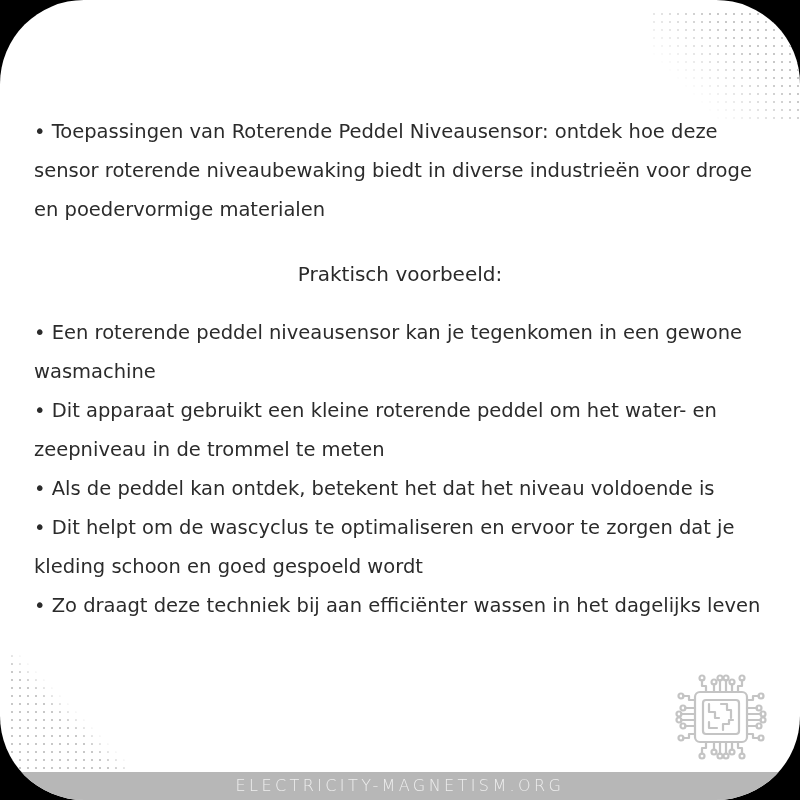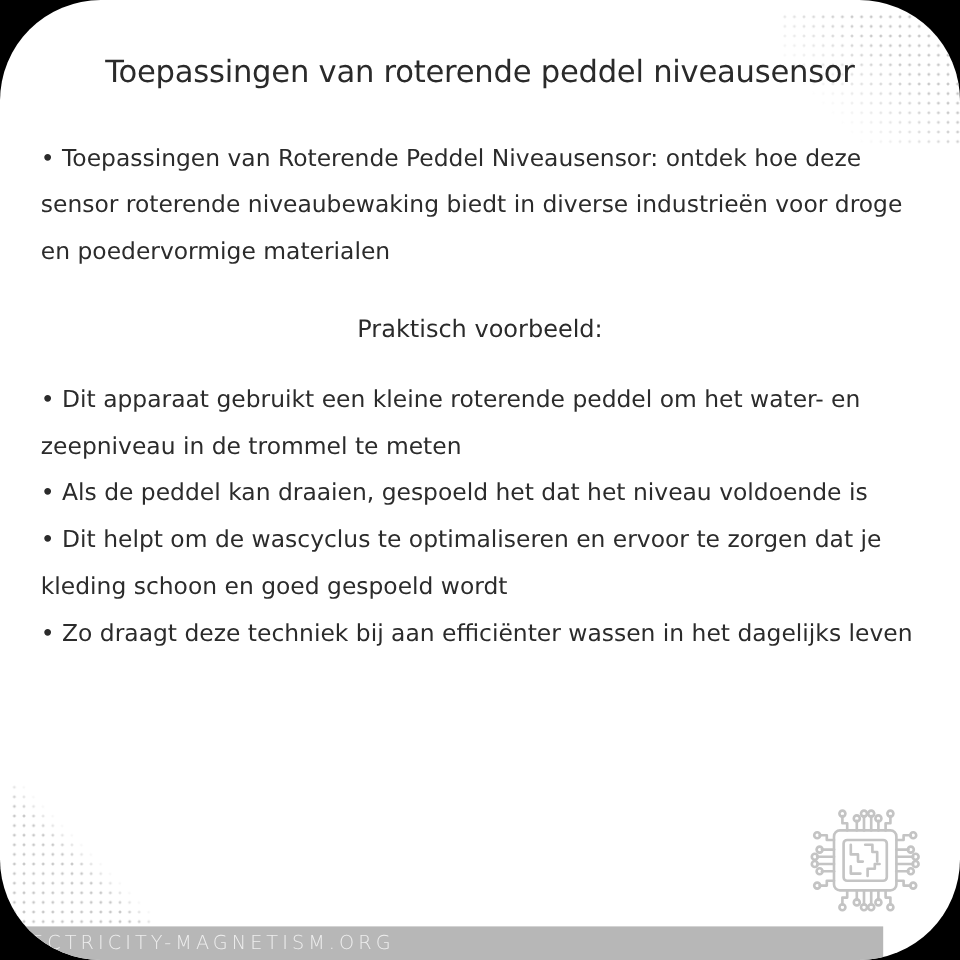--- a/index.html
+++ b/index.html
@@ -94,50 +94,51 @@
       position: absolute;
       left: 675px;
       top: 672px;
       width: 92px;
       height: 90px;
     }
     .footer {
       position: absolute;
       left: 0;
       top: 772px;
-      width: 736px;
+      width: 800px;
       height: 28px;
       background: #b7b7b7;
+      text-align: center;
     }
     .footer-text {
       display: inline-block;
       font-size: 16px;
       line-height: 28px;
       letter-spacing: 3.4px;
       color: #eeeeee;
       font-family: "DejaVu Sans", sans-serif;
       font-weight: 300;
     }
   </style>
 </head>
 <body>
 
 <div class="card">
   <div class="dots-tr"></div>
   <div class="dots-bl"></div>
 
-  <div class="title">Toepassingen van roterende peddel niveausensor</div>
 
   <div class="intro">• Toepassingen van Roterende Peddel Niveausensor: ontdek hoe deze sensor roterende niveaubewaking biedt in diverse industrieën voor droge en poedervormige materialen</div>
 
   <div class="subtitle">Praktisch voorbeeld:</div>
 
   <ul class="bullets">
+    <li>• Een roterende peddel niveausensor kan je tegenkomen in een gewone wasmachine</li>
     <li>• Dit apparaat gebruikt een kleine roterende peddel om het water- en zeepniveau in de trommel te meten</li>
-    <li>• Als de peddel kan draaien, gespoeld het dat het niveau voldoende is</li>
+    <li>• Als de peddel kan ontdek, betekent het dat het niveau voldoende is</li>
     <li>• Dit helpt om de wascyclus te optimaliseren en ervoor te zorgen dat je kleding schoon en goed gespoeld wordt</li>
     <li>• Zo draagt deze techniek bij aan efficiënter wassen in het dagelijks leven</li>
   </ul>
 
   <div class="chip-icon">
     <svg width="92" height="90" viewBox="0 0 92 90" fill="none" stroke="#c4c4c4" stroke-width="2.2" stroke-linecap="round" stroke-linejoin="round">
 
       <rect x="20" y="20" width="52" height="50" rx="5"></rect>
       <rect x="28" y="28" width="36" height="34" rx="3"></rect>
 

